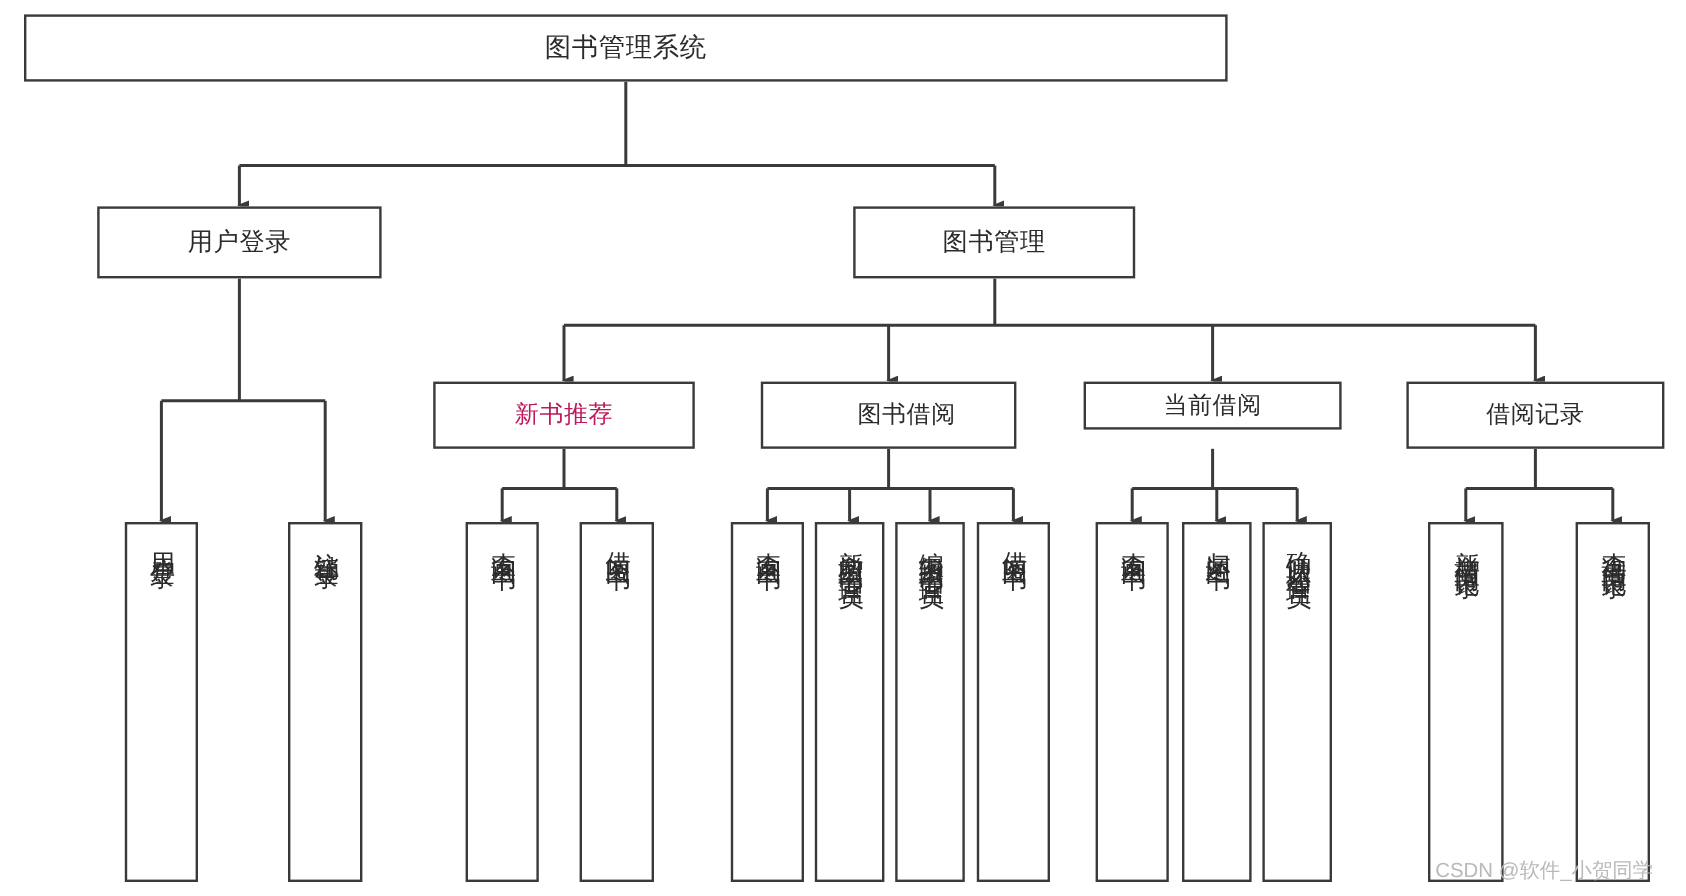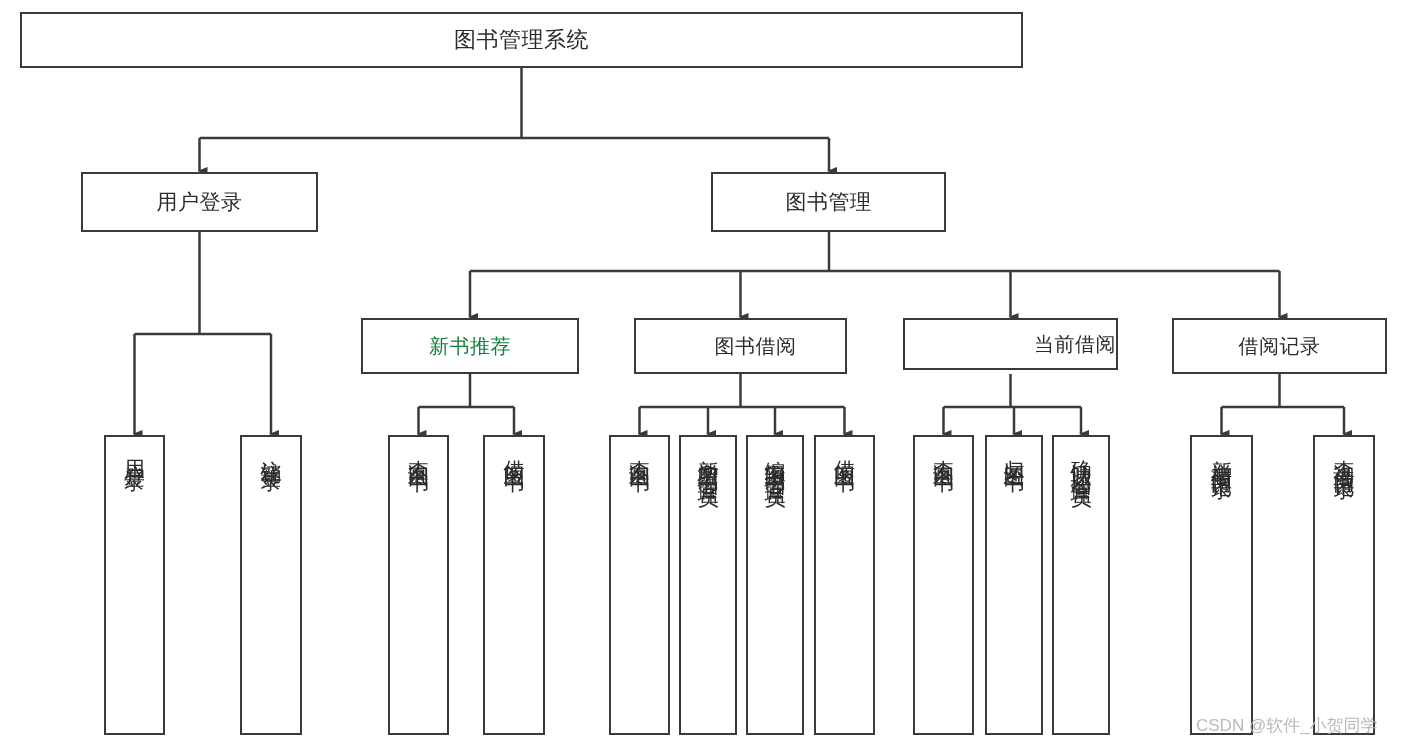--- a/index.html
+++ b/index.html
@@ -114,26 +114,26 @@
       <div class="node-box node-root" style="left: 20px; top: 12px; width: 1003px; height: 56px; border-color: rgb(58, 58, 58);">
         <span class="node-label" style="color: rgb(43, 43, 43);">图书管理系统</span>
       </div>
       <div class="node-box node-l1" style="left: 81px; top: 172px; width: 237px; height: 60px; border-color: rgb(58, 58, 58);">
         <span class="node-label" style="color: rgb(43, 43, 43);">用户登录</span>
       </div>
       <div class="node-box node-l1" style="left: 711px; top: 172px; width: 235px; height: 60px; border-color: rgb(58, 58, 58);">
         <span class="node-label" style="color: rgb(43, 43, 43);">图书管理</span>
       </div>
       <div class="node-box node-l2" style="left: 361px; top: 318px; width: 218px; height: 56px; border-color: rgb(58, 58, 58);">
-        <span class="node-label" style="color: #15803d;">新书推荐</span>
+        <span class="node-label" style="color: #be185d;">新书推荐</span>
       </div>
       <div class="node-box node-l2" style="left: 634px; top: 318px; width: 213px; height: 56px; border-color: rgb(58, 58, 58);">
         <span class="node-label" style="color: rgb(43, 43, 43); margin-left: 30px;">图书借阅</span>
       </div>
-      <div class="node-box node-l2" style="left: 903px; top: 318px; width: 215px; height: 52px; border-color: rgb(58, 58, 58); justify-content: flex-end;">
+      <div class="node-box node-l2" style="left: 903px; top: 318px; width: 215px; height: 40px; border-color: rgb(58, 58, 58);">
         <span class="node-label" style="color: rgb(43, 43, 43);">当前借阅</span>
       </div>
       <div class="node-box node-l2" style="left: 1172px; top: 318px; width: 215px; height: 56px; border-color: rgb(58, 58, 58);">
         <span class="node-label" style="color: rgb(43, 43, 43);">借阅记录</span>
       </div>
       <div class="node-box node-leaf" style="left: 104px; top: 435px; width: 61px; height: 300px; border-color: rgb(58, 58, 58);">
         <span class="node-label" style="color: rgb(43, 43, 43);">用户登录</span>
       </div>
       <div class="node-box node-leaf" style="left: 240px; top: 435px; width: 62px; height: 300px; border-color: rgb(58, 58, 58);">
         <span class="node-label" style="color: rgb(43, 43, 43);">注销登录</span>

